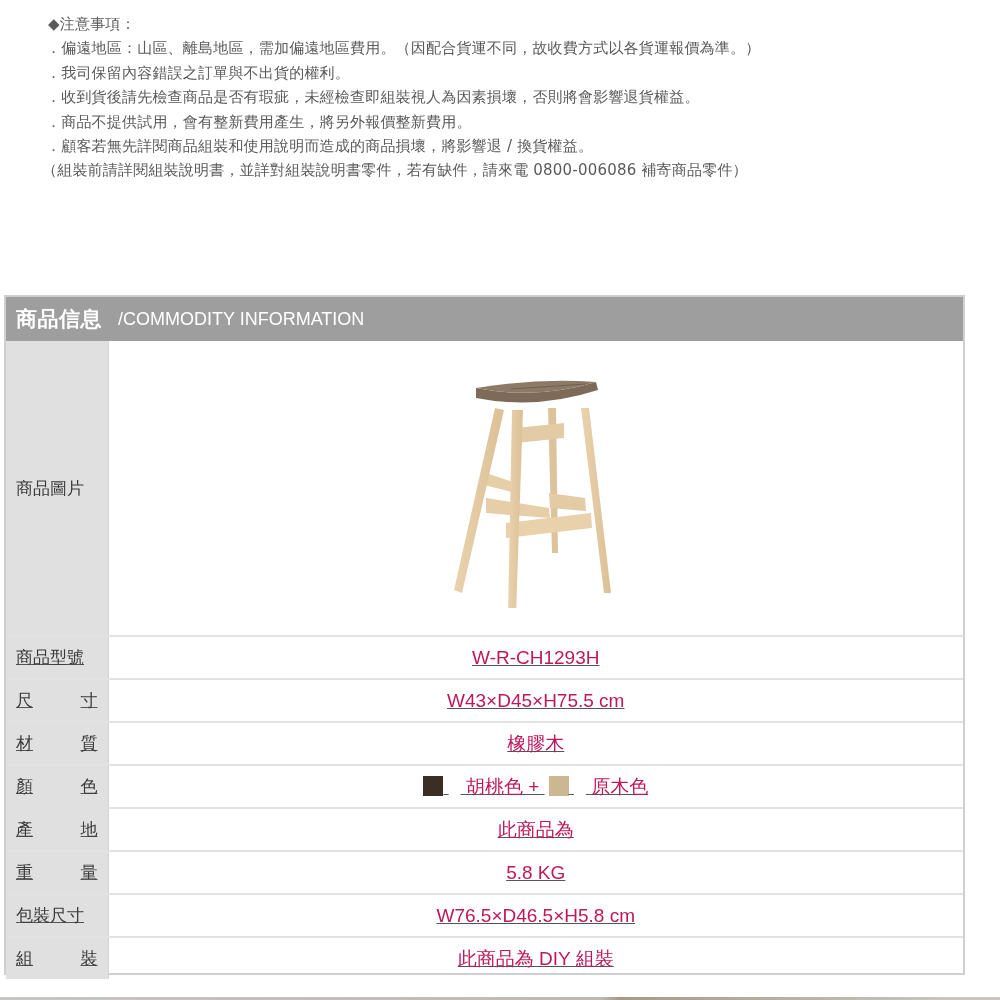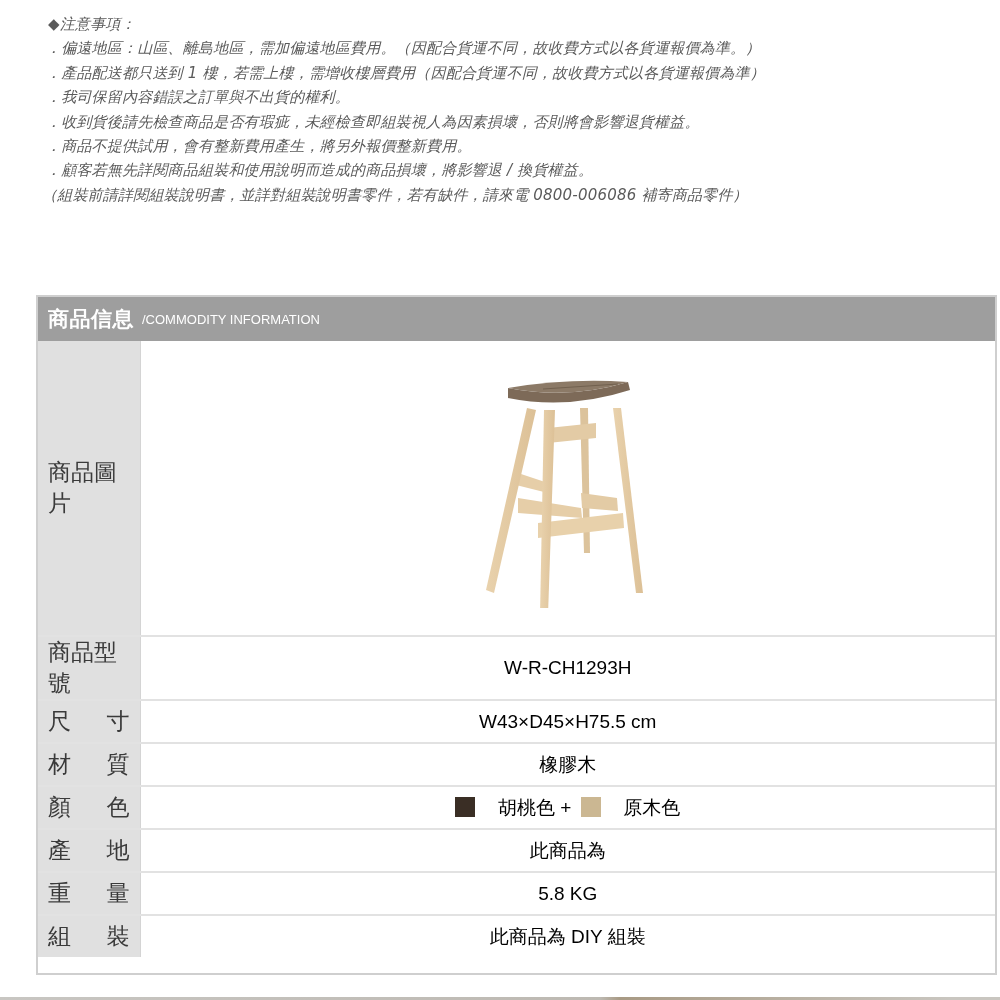--- a/index.html
+++ b/index.html
@@ -1,58 +1,57 @@
 <!DOCTYPE html>
 <html><head>
 <meta charset="utf-8">
 <style>
   html, body { margin:0; padding:0; background:#ffffff; }
   body { width:1000px; height:1000px; position:relative; overflow:hidden;
          font-family:"DejaVu Sans", "Liberation Sans", sans-serif; color:#555; }
 
   .notes { position:absolute; left:44px; top:12px; width:940px; }
-  .notes .line { font-size:15px; line-height:24.4px; color:#5a5a5a; white-space:nowrap; letter-spacing:0.2px;font-style:italic; }
+  .notes .line { font-size:15px; line-height:24.4px; color:#5a5a5a; white-space:nowrap; letter-spacing:0.2px; }
   .notes .title { padding-left:4px; }
   .notes .item { padding-left:2px; }
   .notes .paren { margin-left:-2px; }
 
-  .info-box { position:absolute; left:36px; top:295px; width:961px; height:680px;
+  .info-box { position:absolute; left:4px; top:295px; width:961px; height:680px;
               border:2px solid #cfcfcf; box-sizing:border-box; background:#fff; }
   .info-header { height:44px; background:#9e9e9e; display:flex; align-items:center;
                  padding-left:10px; color:#fff; }
   .info-header .zh { font-size:21px; font-weight:bold; letter-spacing:0.5px; font-family:"DejaVu Sans", sans-serif; }
-  .info-header .en { font-size:13px; margin-left:8px; font-family:"Liberation Sans", sans-serif; }
+  .info-header .en { font-size:18px; margin-left:16px; font-family:"Liberation Sans", sans-serif; }
 
   table.spec { border-collapse:collapse; width:100%; table-layout:fixed; }
   table.spec td { border-bottom:2px solid #e2e2e2; padding:0; }
   table.spec tr:last-child td { border-bottom:none; }
-  td.label { width:102px; background:#e0e0e0; border-right:1px solid #d4d4d4; font-size:23px; color:#3a3a3a;
+  td.label { width:102px; background:#e0e0e0; border-right:1px solid #d4d4d4; font-size:17px; color:#3a3a3a;
              padding-left:10px !important; padding-right:10px !important; box-sizing:border-box; }
   td.label .spread { display:flex; justify-content:space-between; }
-  td.value { text-align:center; font-size:19px; color:#000000; font-family:"Liberation Sans", "DejaVu Sans", sans-serif; }
+  td.value { text-align:center; font-size:19px; color:#be185d; font-family:"Liberation Sans", "DejaVu Sans", sans-serif; }
   tr.row-image td { height:294px; }
   tr.row-image td.label { vertical-align:middle; }
-  tr.row { height:42px; }
+  tr.row { height:42px;text-decoration:underline; }
   tr.row td { height:41px; }
 
   .stool { display:block; margin:0 auto; }
   .swatch { display:inline-block; width:20px; height:20px; vertical-align:-3px; }
   .swatch-gap { display:inline-block; width:12px; }
   .red { color:#e53935; }
 
   .bottom-strip { position:absolute; left:0; top:997px; width:1000px; height:3px;
                   background:linear-gradient(90deg,#c8c6c2,#bdb9b2 60%,#a89a84 62%,#c9c6c0 95%); }
 </style>
 </head>
 <body>
 
 <div class="notes">
   <div class="line title">◆注意事項：</div>
   <div class="line item">．偏遠地區：山區、離島地區，需加偏遠地區費用。（因配合貨運不同，故收費方式以各貨運報價為準。）</div>
-  <div class="line item">．產品配送都只送到 1 樓，若需上樓，需增收樓層費用（因配合貨運不同，故收費方式以各貨運報價為準）</div>
   <div class="line item">．我司保留內容錯誤之訂單與不出貨的權利。</div>
   <div class="line item">．收到貨後請先檢查商品是否有瑕疵，未經檢查即組裝視人為因素損壞，否則將會影響退貨權益。</div>
   <div class="line item">．商品不提供試用，會有整新費用產生，將另外報價整新費用。</div>
   <div class="line item">．顧客若無先詳閱商品組裝和使用說明而造成的商品損壞，將影響退 / 換貨權益。</div>
   <div class="line paren">（組裝前請詳閱組裝說明書，並詳對組裝說明書零件，若有缺件，請來電 0800-006086 補寄商品零件）</div>
 </div>
 
 <div class="info-box">
   <div class="info-header">
     <span class="zh">商品信息</span>
@@ -140,20 +139,24 @@
     <tr class="row">
       <td class="label">
             <div class="spread">
               <span>重</span>
               <span>量</span>
             </div>
           </td>
       <td class="value">5.8 KG</td>
     </tr>
     <tr class="row">
+      <td class="label">包裝尺寸</td>
+      <td class="value">W76.5×D46.5×H5.8 cm</td>
+    </tr>
+    <tr class="row">
       <td class="label">
             <div class="spread">
               <span>組</span>
               <span>裝</span>
             </div>
           </td>
       <td class="value red">此商品為 DIY 組裝</td>
     </tr>
   </tbody>
     </table>

